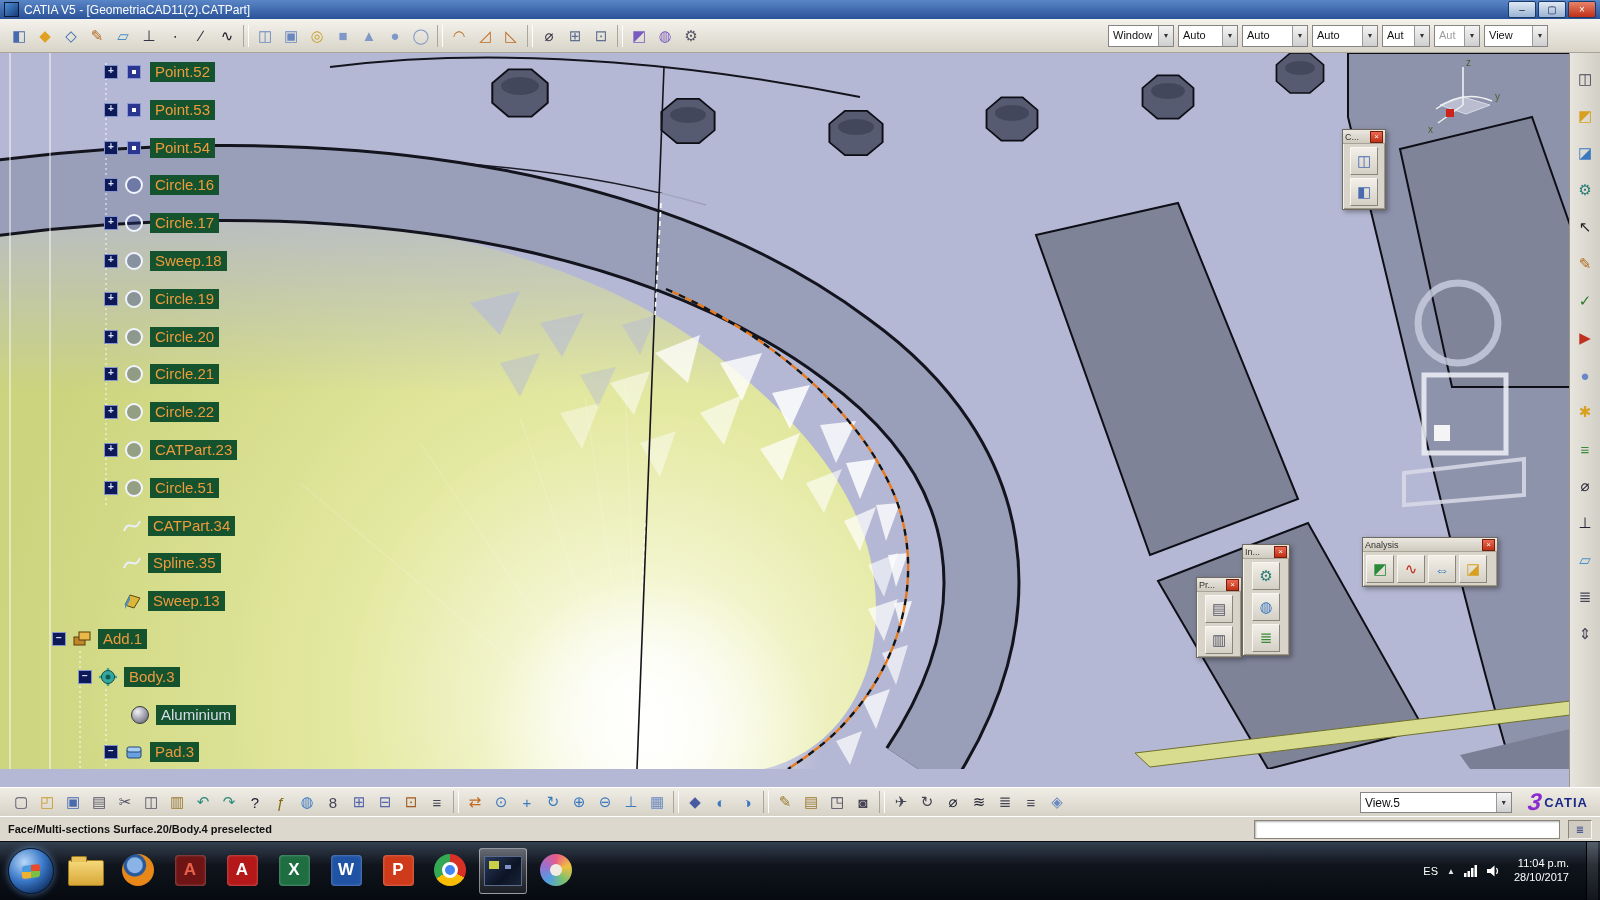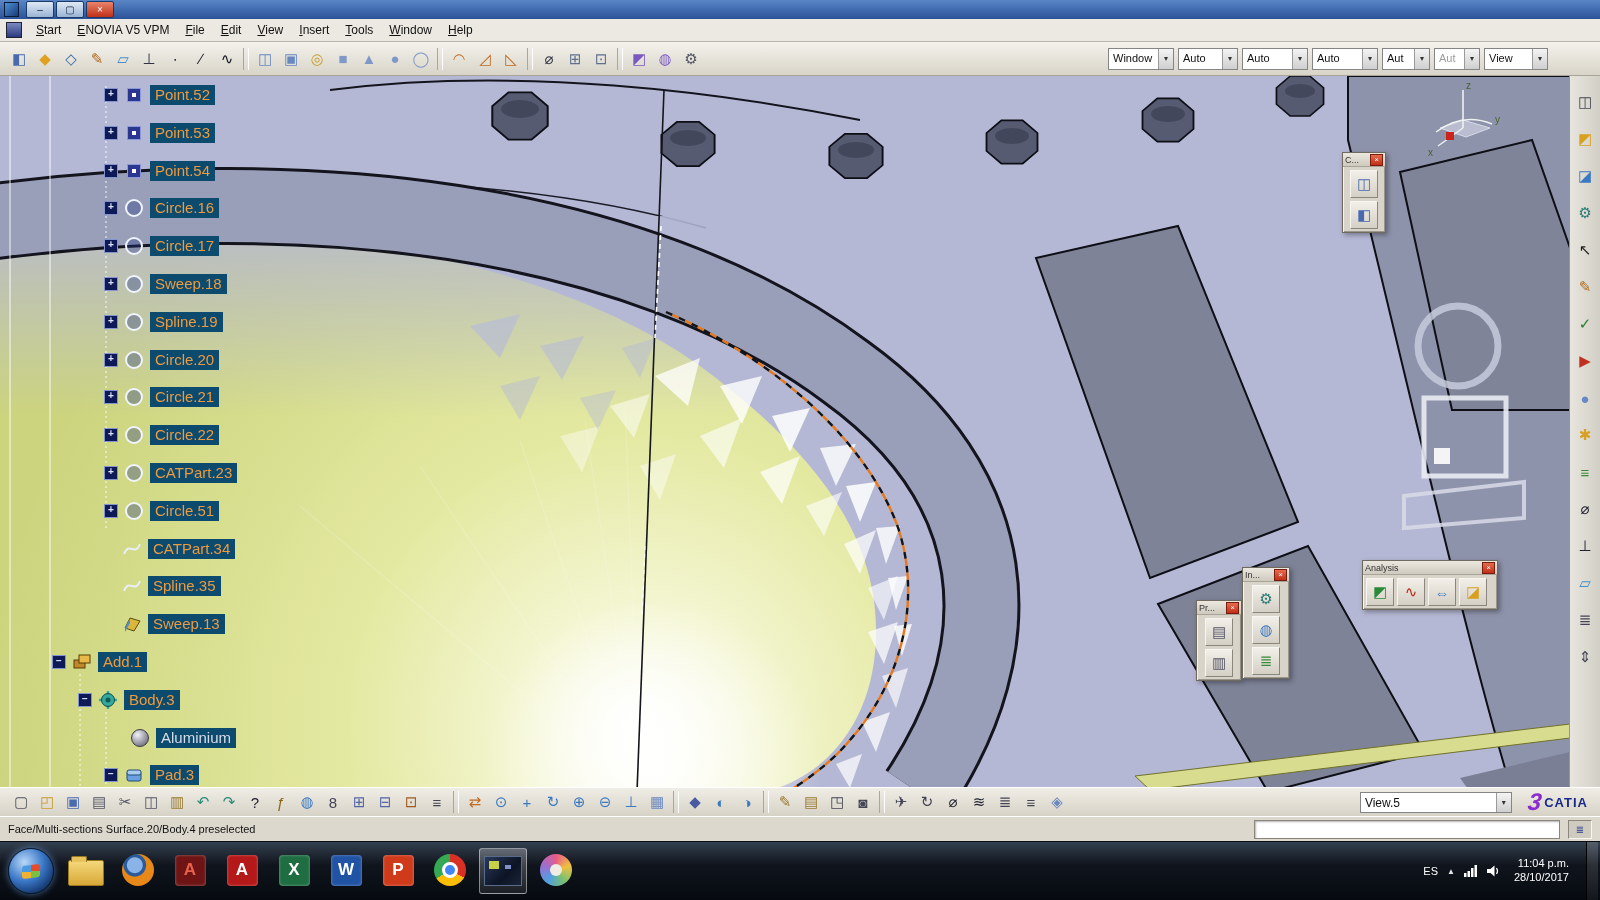--- a/index.html
+++ b/index.html
@@ -50,21 +50,21 @@
   .tree{position:absolute;left:0;top:0;bottom:0;width:330px;z-index:5;pointer-events:none;}
   .tree-row{position:absolute;height:26px;display:flex;align-items:center;gap:6px;pointer-events:auto;}
   .exp{width:12px;height:12px;background:#0e1a58;border:1px solid #8494cc;color:#dce4ff;
     font-size:10px;line-height:10px;text-align:center;font-weight:bold;flex:0 0 auto;}
   .ti{width:20px;height:20px;display:flex;align-items:center;justify-content:center;flex:0 0 auto;}
   .tip{width:12px;height:12px;background:#2a3690;border:1px solid #8b98d8;position:relative;}
   .tip::after{content:"";position:absolute;left:4px;top:4px;width:4px;height:4px;background:#fff;}
   .tic{width:14px;height:14px;border:2.5px solid #f0f4ff;border-radius:50%;background:rgba(35,52,130,.35);}
   .tim{width:16px;height:16px;border-radius:50%;border:1px solid #3a3a44;
     background:radial-gradient(circle at 35% 30%,#f2f2f6,#9a9aa8 55%,#55555f);}
-  .tree-label{background:#0c4a6e;color:#ee9b3e;font-size:15px;padding:1px 5px 2px;white-space:nowrap;}
+  .tree-label{background:#14532d;color:#ee9b3e;font-size:15px;padding:1px 5px 2px;white-space:nowrap;}
 
   
   .palette{position:absolute;background:#d8d4ca;border:1px solid #6e6a60;z-index:6;
     box-shadow:inset 1px 1px 0 #f6f3ec, inset -1px -1px 0 #9a968c, 2px 2px 5px rgba(0,0,0,.35);}
   .p-title{height:13px;display:flex;align-items:center;background:linear-gradient(#ece8e0,#cfcabe);
     border-bottom:1px solid #a8a498;padding:0 2px;font-size:9px;color:#333;gap:2px;}
   .p-title .t{overflow:hidden;white-space:nowrap;flex:1;}
   .p-x{width:11px;height:10px;background:linear-gradient(#e86a50,#c03018);border:1px solid #7a1c0c;
     color:#fff;font-size:8px;line-height:9px;text-align:center;flex:0 0 auto;}
   .p-body{display:flex;padding:3px;gap:3px;}
@@ -83,21 +83,21 @@
   .toolbar-bottom{height:28px;background:linear-gradient(#f0ede6,#d6d2c6);border-top:1px solid #fff;
     display:flex;align-items:center;padding:0 8px;flex:0 0 auto;}
   .logo{display:flex;align-items:center;margin-left:16px;margin-right:4px;}
   .logo-3{font-size:24px;font-weight:bold;font-style:italic;color:#8a2ad0;display:inline-block;
     transform:skewX(-8deg);line-height:1;}
   .logo-t{font-size:13px;font-weight:bold;color:#1a2a8a;margin-left:3px;letter-spacing:1px;}
 
   
   .statusbar{height:24px;background:#dcd8ce;border-top:1px solid #fff;display:flex;
     align-items:center;font-size:11px;padding:0 8px;gap:8px;flex:0 0 auto;color:#111;}
-  .status-msg{white-space:nowrap;}
+  .status-msg{white-space:nowrap;font-weight:bold;}
   .power-input{width:300px;height:15px;margin-left:auto;border:1px solid #8a867c;background:#fff;
     box-shadow:inset 1px 1px 2px rgba(0,0,0,.3);}
   .power-toggle{width:22px;height:17px;background:#cfcbc0;border:1px solid;
     border-color:#8a867c #f8f6f0 #f8f6f0 #8a867c;font-size:10px;display:flex;align-items:center;
     justify-content:center;color:#2a3a8a;}
 
   
   .taskbar{height:58px;background:linear-gradient(#33404f,#10141c 40%,#060a10);display:flex;
     align-items:center;padding-left:2px;flex:0 0 auto;border-top:1px solid #0a0e14;position:relative;}
   .orb{width:44px;height:44px;border-radius:50%;margin:0 6px;flex:0 0 auto;
@@ -135,41 +135,28 @@
   .show-desktop{width:11px;height:100%;border-left:1px solid #000;
     background:linear-gradient(rgba(255,255,255,.16),rgba(255,255,255,.05));}
 </style>
 </head>
 <body>
 
 <div class="window">
 
   <div class="titlebar">
     <div class="app-ico"></div>
+    <span class="title-text">CATIA V5 - [GeometriaCAD11(2).CATPart]</span>
     <div class="win-btns">
       <div class="wb">–</div>
       <div class="wb">▢</div>
       <div class="wb close">×</div>
     </div>
   </div>
 
-  <div class="menubar">
-    <div class="menu-doc"></div>
-    <div id="menu-items" style="display:flex">
-        <span class="menu-item">Start</span>
-        <span class="menu-item">ENOVIA V5 VPM</span>
-        <span class="menu-item">File</span>
-        <span class="menu-item">Edit</span>
-        <span class="menu-item">View</span>
-        <span class="menu-item">Insert</span>
-        <span class="menu-item">Tools</span>
-        <span class="menu-item">Window</span>
-        <span class="menu-item">Help</span>
-      </div>
-  </div>
 
   <div class="toolbar-top">
     <div class="tb-icons" id="top-icons">
         <span class="tb-icon" style="color: rgb(74, 106, 176);">◧</span>
         <span class="tb-icon" style="color: rgb(224, 160, 32);">◆</span>
         <span class="tb-icon" style="color: rgb(58, 106, 176);">◇</span>
         <span class="tb-icon" style="color: rgb(176, 106, 32);">✎</span>
         <span class="tb-icon" style="color: rgb(74, 144, 200);">▱</span>
         <span class="tb-icon" style="color: rgb(51, 51, 68);">⊥</span>
         <span class="tb-icon" style="color: rgb(34, 34, 51);">∙</span>
@@ -393,21 +380,21 @@
           <span class="ti">
             <span class="tic"></span>
           </span>
           <span class="tree-label">Sweep.18</span>
         </div>
         <div class="tree-row" style="top: 232.8px; left: 104px;">
           <span class="exp">+</span>
           <span class="ti">
             <span class="tic"></span>
           </span>
-          <span class="tree-label">Spline.19</span>
+          <span class="tree-label">Circle.19</span>
         </div>
         <div class="tree-row" style="top: 270.6px; left: 104px;">
           <span class="exp">+</span>
           <span class="ti">
             <span class="tic"></span>
           </span>
           <span class="tree-label">Circle.20</span>
         </div>
         <div class="tree-row" style="top: 308.4px; left: 104px;">
           <span class="exp">+</span>

